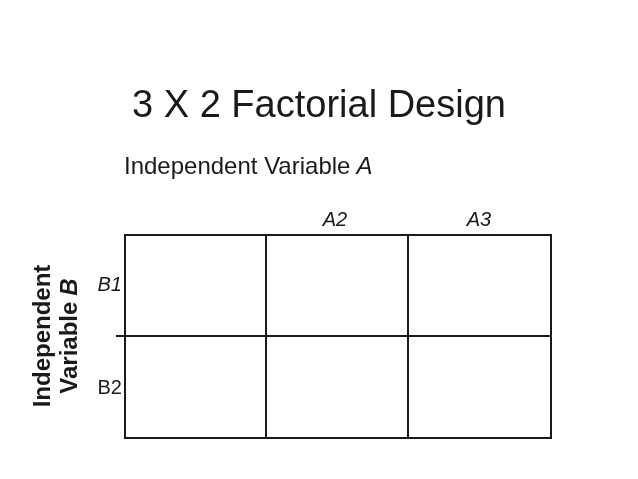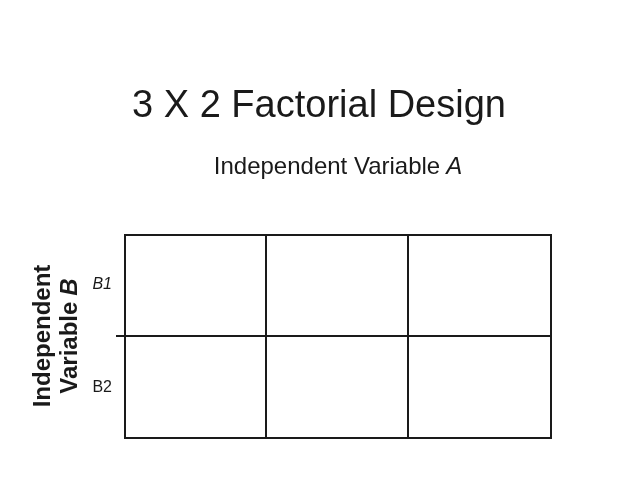--- a/index.html
+++ b/index.html
@@ -26,21 +26,20 @@
     font-size: 38px;
     line-height: 44px;
     font-weight: 400;
     letter-spacing: 0px;
   }
   .axis-a-label {
     position: absolute;
     top: 106px;
     left: 124px;
     width: 428px;
-    text-align: center;
     font-size: 24px;
     line-height: 28px;
     font-weight: 400;
   }
   .var-italic {
     font-style: italic;
     margin-left: 0.25em;
   }
   .col-label {
     position: absolute;
@@ -73,24 +72,24 @@
   .divider-overshoot {
     position: absolute;
     left: 116px;
     top: 289px;
     width: 12px;
     height: 2px;
     background: #1a1a1a;
   }
   .row-label {
     position: absolute;
-    left: 66px;
+    left: 76px;
     width: 46px;
     text-align: right;
-    font-size: 16px;
+    font-size: 20px;
     line-height: 22px;
   }
   .row-label.r1 { top: 227px; font-style: italic; }
   .row-label.r2 { top: 330px; font-style: normal; }
   .axis-b-label {
     position: absolute;
     left: 55px;
     top: 290px;
     width: 230px;
     transform: translate(-50%, -50%) rotate(-90deg);
@@ -105,20 +104,22 @@
 <body>
 
 <div class="slide">
 
   <div class="title">3 X 2 Factorial Design</div>
 
   <div class="axis-a-label">
     <span>Independent Variable</span><span class="var-italic">A</span>
   </div>
 
+  <div class="col-label c2">A2</div>
+  <div class="col-label c3">A3</div>
 
   <div class="row-label r1">B1</div>
   <div class="row-label r2">B2</div>
 
   <div class="axis-b-label">
     <div>Independent</div>
     <div>
       <span>Variable</span><span class="var-italic">B</span>
     </div>
   </div>

